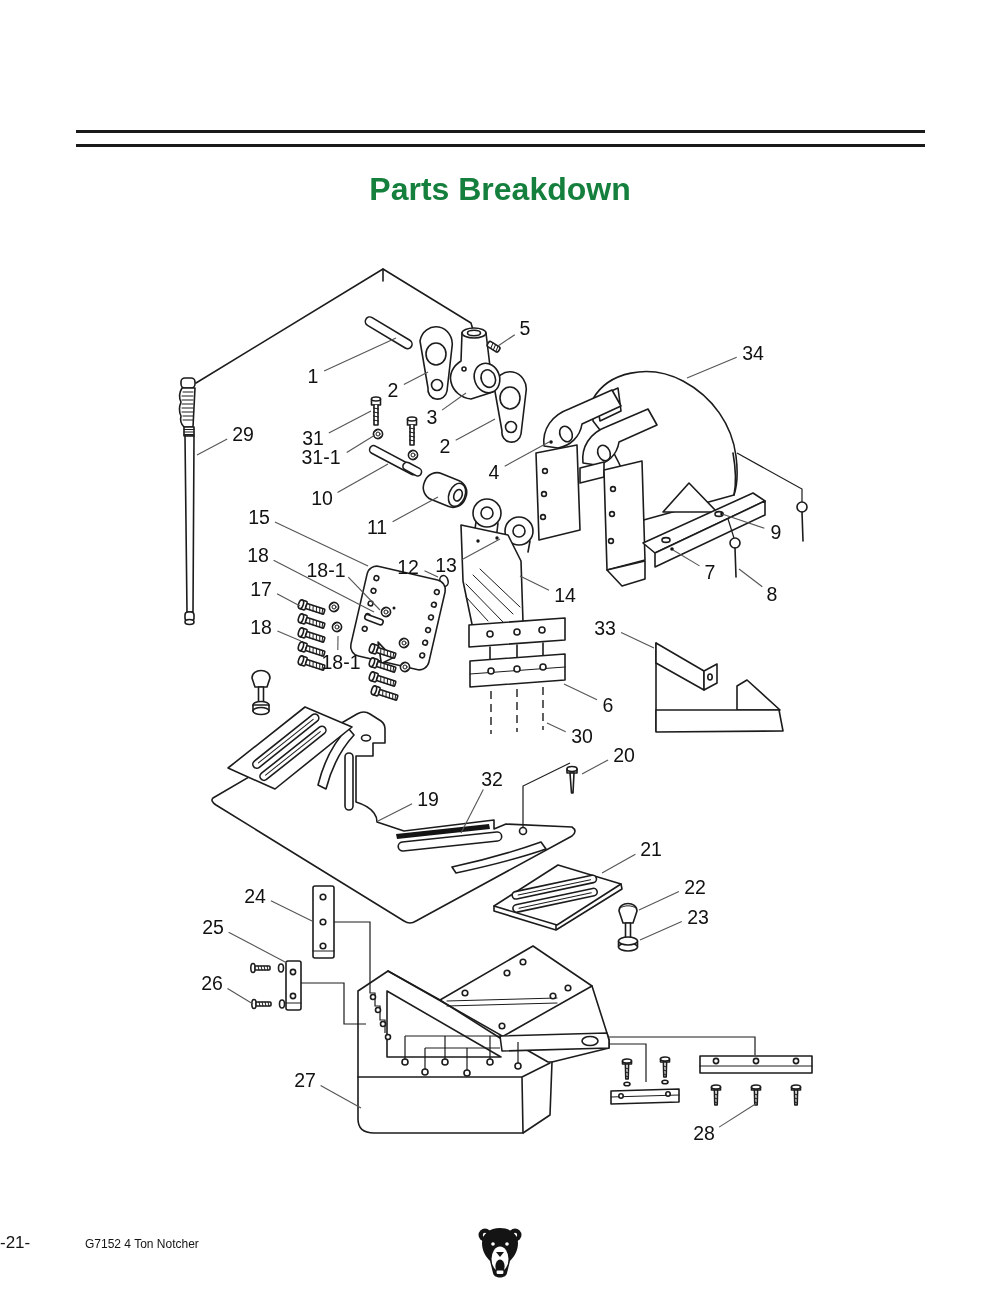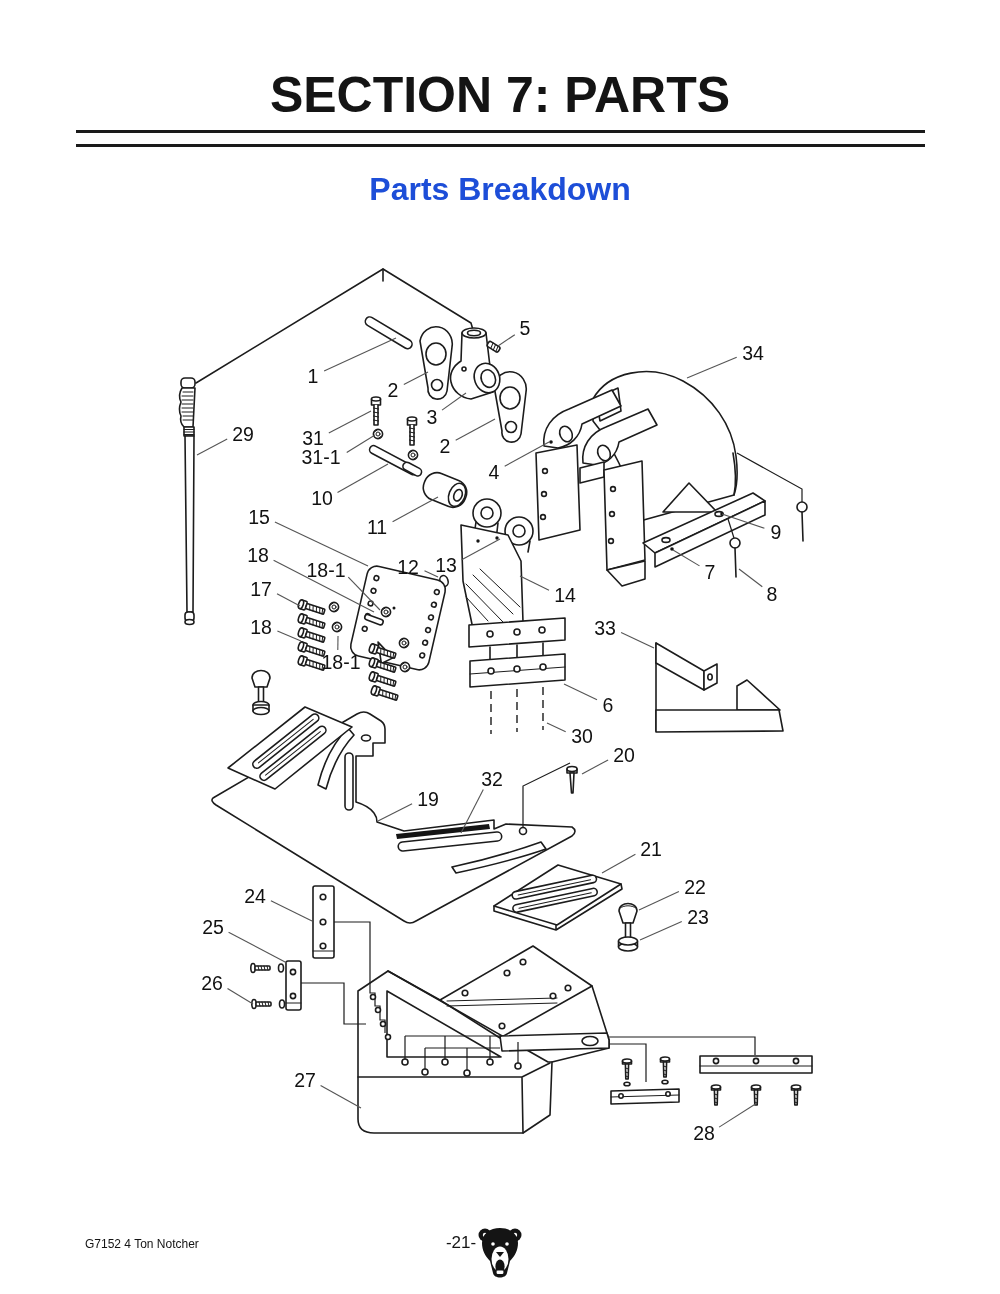--- a/index.html
+++ b/index.html
@@ -3,43 +3,42 @@
 <meta charset="utf-8">
 <style>
   html,body{margin:0;padding:0;background:#9a9a9a;}
   .page{position:relative;width:1000px;height:1294px;margin:0 auto;background:#ffffff;
         font-family:"Liberation Sans",sans-serif;overflow:hidden;}
   .title{position:absolute;top:66px;left:0;width:100%;text-align:center;
          font-size:50px;font-weight:bold;color:#141414;letter-spacing:0;}
   .rule{position:absolute;top:130px;left:76px;width:849px;height:11px;
         border-top:3px solid #1a1a1a;border-bottom:3px solid #1a1a1a;}
   .subtitle{position:absolute;top:171px;left:0;width:100%;text-align:center;
-        font-size:32px;font-weight:bold;color:#1d4ed8;}
+        font-size:32px;font-weight:bold;color:#15803d;}
   svg.diagram{position:absolute;left:0;top:0;width:1000px;height:1294px;}
   .footer-model{position:absolute;left:85px;top:1237px;font-size:12px;color:#141414;}
-  .footer-page{position:absolute;left:0;top:1233px;width:100%;text-align:center;
+  .footer-page{position:absolute;left:0;top:1233px;width:100%;text-align:left;
         padding-right:78px;box-sizing:border-box;font-size:17px;color:#141414;}
   .logo{position:absolute;left:477px;top:1226px;width:46px;height:56px;}
   
   .sh{fill:#ffffff;stroke:#1c1c1c;stroke-width:1.6;stroke-linejoin:round;stroke-linecap:round;}
   .ln{fill:none;stroke:#1c1c1c;stroke-width:1.6;stroke-linejoin:round;stroke-linecap:round;}
   .thin{stroke-width:1px;}
   .wire{fill:none;stroke:#1c1c1c;stroke-width:1.2;}
   .dash{fill:none;stroke:#1c1c1c;stroke-width:1.4;stroke-dasharray:8 5;}
   .dark{fill:#141414;stroke:none;}
   .lead{stroke:#555;stroke-width:1.1;fill:none;}
   .callout{font-family:"Liberation Sans",sans-serif;font-size:19.5px;fill:#111;
            text-anchor:middle;dominant-baseline:central;}
 </style>
 </head>
 <body>
 
 <div class="page">
 
-  <div class="title">SECTION 7: PARTS</div>
   <div class="rule"></div>
   <div class="subtitle">Parts Breakdown</div>
 
   <svg class="diagram" viewBox="0 0 1000 1294">
     <defs>
       <g id="screw-a">
         <rect class="sh" x="0" y="-4.5" width="6.5" height="9" rx="1.5"></rect>
         <ellipse class="sh" cx="1" cy="0" rx="2.3" ry="4.5"></ellipse>
         <rect class="sh" x="6.5" y="-2.6" width="19" height="5.2" rx="1"></rect>
         <path class="ln thin" d="M9.5,-2.6 L11,2.6 M13,-2.6 L14.5,2.6 M16.5,-2.6 L18,2.6 M20,-2.6 L21.5,2.6 M23,-2.6 L24,2.6"></path>

